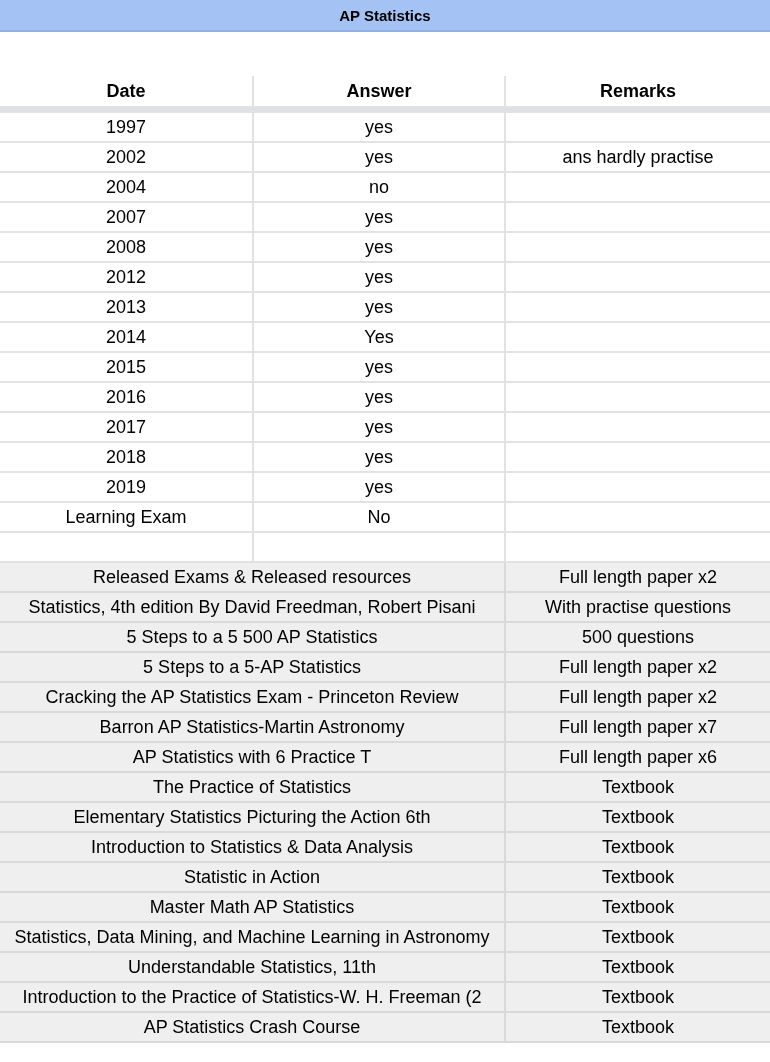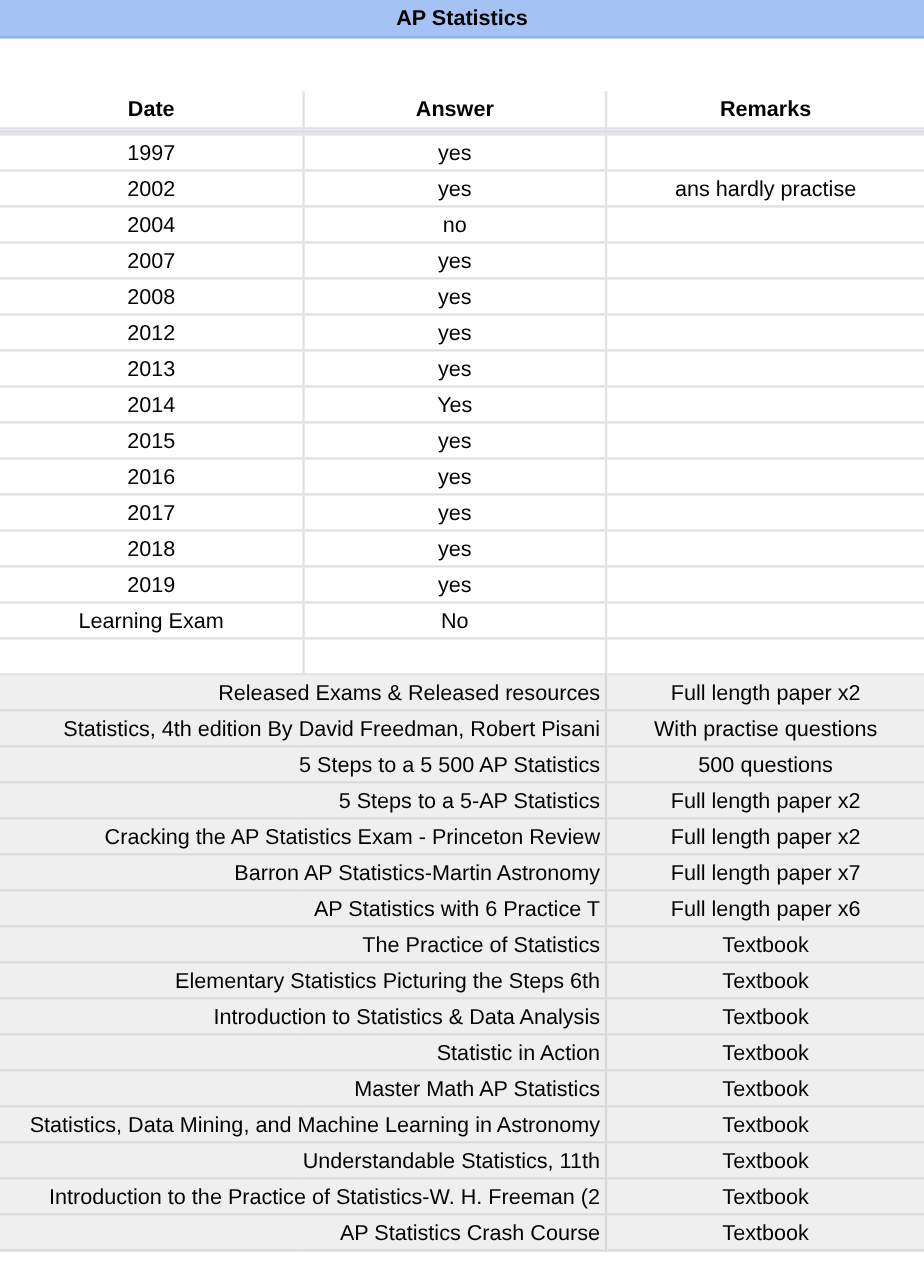--- a/index.html
+++ b/index.html
@@ -1,35 +1,35 @@
 <!DOCTYPE html>
 <html><head>
   <meta charset="utf-8">
   <style>
     html, body { margin: 0; padding: 0; background: #ffffff; }
     body { width: 770px; height: 1062px; overflow: hidden; font-family: "Liberation Sans", sans-serif; color: #000; }
     .title-bar {
       height: 30px; background: #a4c2f4; border-bottom: 2px solid #8fb0e8;
       display: flex; align-items: center; justify-content: center;
-      font-weight: bold; font-size: 18px;
+      font-weight: bold; font-size: 15px;
     }
     table { border-collapse: collapse; table-layout: fixed; width: 770px; margin-top: 44px; }
     col.c1 { width: 253px; }
     col.c2 { width: 252px; }
     col.c3 { width: 265px; }
     td, th {
       border: 2px solid #e2e2e2; font-size: 18px; height: 28px; padding: 0 4px;
       white-space: nowrap; overflow: hidden; text-align: center; vertical-align: middle;
     }
     th { font-weight: bold; height: 30px; border-top: none; }
     tr > *:first-child { border-left: none; }
     tr > *:last-child { border-right: none; }
     .freeze-band td { height: 3px; padding: 0; background: #dde1e7; border: none; border-top: 2px solid #dde1e7; }
     .res td { background: #efefef; border-color: #d9d9d9; }
-    .res td.left { text-align: right; text-overflow: clip; }
+    .res td.left { text-align: center; text-overflow: clip; }
   </style>
 </head>
 <body>
 
 <div class="title-bar">AP Statistics</div>
 
 <table>
   <colgroup>
       <col class="c1">
       <col class="c2">
@@ -151,21 +151,21 @@
       </tr>
       <tr class="res">
         <td colspan="2" class="left">AP Statistics with 6 Practice T</td>
         <td>Full length paper x6</td>
       </tr>
       <tr class="res">
         <td colspan="2" class="left">The Practice of Statistics</td>
         <td>Textbook</td>
       </tr>
       <tr class="res">
-        <td colspan="2" class="left">Elementary Statistics Picturing the Steps 6th</td>
+        <td colspan="2" class="left">Elementary Statistics Picturing the Action 6th</td>
         <td>Textbook</td>
       </tr>
       <tr class="res">
         <td colspan="2" class="left">Introduction to Statistics &amp; Data Analysis</td>
         <td>Textbook</td>
       </tr>
       <tr class="res">
         <td colspan="2" class="left">Statistic in Action</td>
         <td>Textbook</td>
       </tr>

